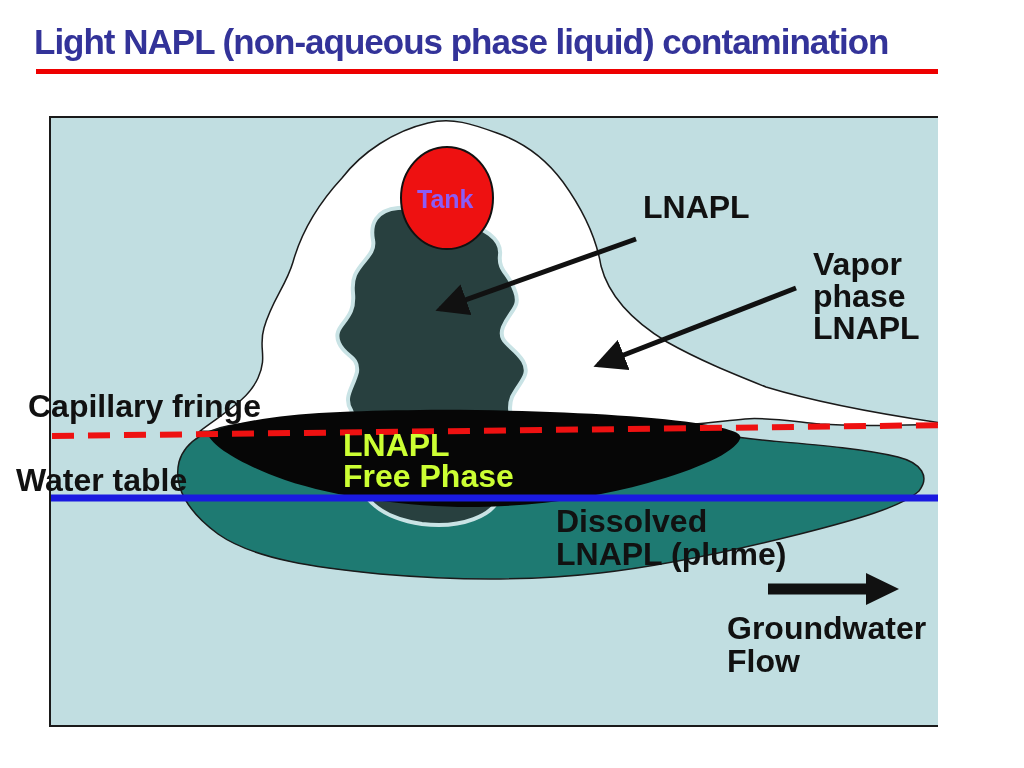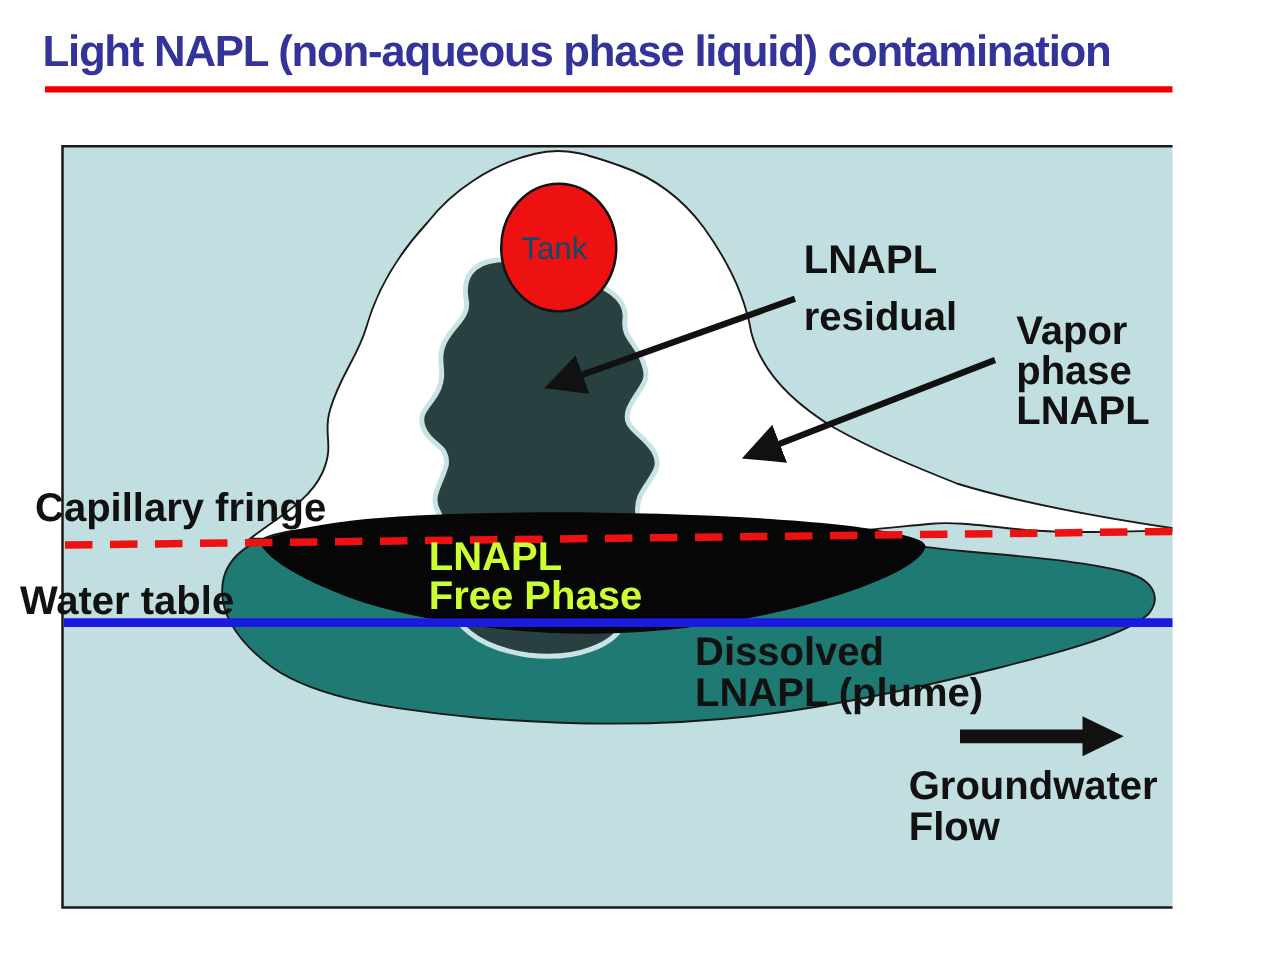--- a/index.html
+++ b/index.html
@@ -22,21 +22,21 @@
     position:absolute;color:#111111;font-weight:bold;font-size:32px;
     white-space:nowrap;line-height:32px;
   }
   .lbl-capillary{left:28px;top:390px;}
   .lbl-water{left:16px;top:464px;}
   .lbl-residual{left:643px;top:184px;line-height:46px;}
   .lbl-vapor{left:813px;top:248px;line-height:32px;}
   .lbl-freephase{left:343px;top:430px;line-height:31px;color:var(--free-phase-text-color,#ccff33);}
   .lbl-dissolved{left:556px;top:505px;line-height:33px;}
   .lbl-groundwater{left:727px;top:612px;line-height:33px;}
-  .lbl-tank{left:417px;top:183px;font-weight:normal;font-size:25px;color:#0c4a6e;text-align:right;}
+  .lbl-tank{left:417px;top:183px;font-weight:bold;font-size:25px;color:#8b5cf6;text-align:right;}
 </style>
 </head>
 <body>
 
 <div class="slide">
 
   <div class="title">Light NAPL (non-aqueous phase liquid) contamination</div>
   <div class="title-underline"></div>
 
   <svg class="diagram" width="1024" height="768" viewBox="0 0 1024 768">
@@ -120,21 +120,20 @@
       <line x1="768" y1="589" x2="870" y2="589" style="stroke:var(--arrow-color,#111);stroke-width:11"></line>
       <polygon points="866,573 899,589 866,605" style="fill:var(--arrow-color,#111)"></polygon>
     </g>
   </svg>
 
   <div class="lbl lbl-water">Water table</div>
   <div class="lbl lbl-capillary">Capillary fringe</div>
 
   <div class="lbl lbl-residual">
     <div>LNAPL</div>
-    <div>residual</div>
   </div>
 
   <div class="lbl lbl-vapor">
     <div>Vapor</div>
     <div>phase</div>
     <div>LNAPL</div>
   </div>
 
   <div class="lbl lbl-freephase">
     <div>LNAPL</div>

